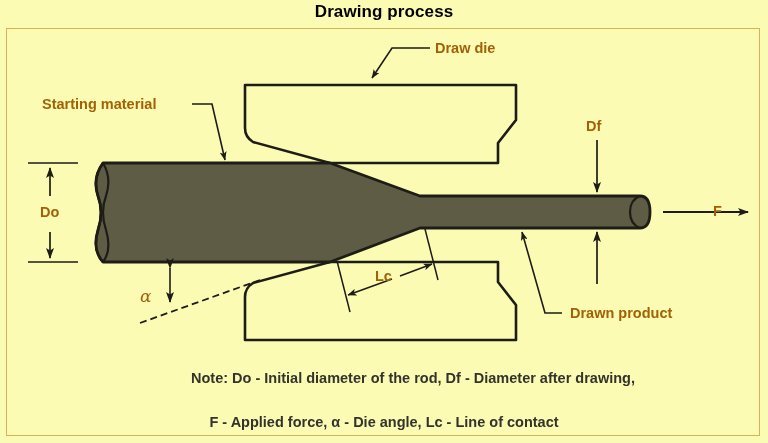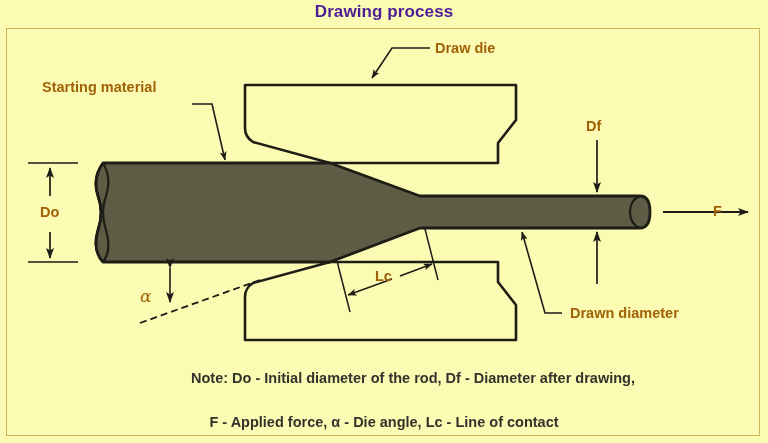--- a/index.html
+++ b/index.html
@@ -21,21 +21,21 @@
     background: #fbfbb4;
   }
   #title {
     position: absolute;
     top: 1px;
     left: 0;
     width: 768px;
     text-align: center;
     font-size: 17px;
     font-weight: bold;
-    color: #4c1d95;
+    color: #000000;
     letter-spacing: 0.1px;
     line-height: 22px;
   }
   #frame {
     position: absolute;
     left: 6px;
     top: 28px;
     width: 754px;
     height: 408px;
     border: 1.5px solid #d4b458;
@@ -163,25 +163,25 @@
 
         <line x1="337" y1="261" x2="350" y2="312" stroke="#1d1d16" stroke-width="1.5"></line>
         <line x1="425" y1="229" x2="438" y2="280" stroke="#1d1d16" stroke-width="1.5"></line>
 
         <line x1="392" y1="279" x2="348" y2="295" fill="none" stroke="#1d1d16" stroke-width="1.6" marker-end="url(#ahead-sm)"></line>
         <line x1="400" y1="276" x2="432" y2="264" fill="none" stroke="#1d1d16" stroke-width="1.6" marker-end="url(#ahead-sm)"></line>
       </g>
     </svg>
   </div>
 
-  <div class="lbl" style="left:42px; top:79px;">Starting material</div>
+  <div class="lbl" style="left:42px; top:96px;">Starting material</div>
 
   <div class="lbl" style="left:435px; top:40px;">Draw die</div>
 
-  <div class="lbl" style="left:570px; top:305px;">Drawn diameter</div>
+  <div class="lbl" style="left:570px; top:305px;">Drawn product</div>
 
   <div class="lbl" style="left:40px; top:204px;">Do</div>
 
   <div class="lbl" style="left:586px; top:118px;">Df</div>
 
   <div class="lbl" style="left:713px; top:203px;">F</div>
 
   <div class="lbl lbl-greek" style="left:140px; top:288px;">α</div>
 
   <div class="lbl" style="left:375px; top:268px;">Lc</div>

